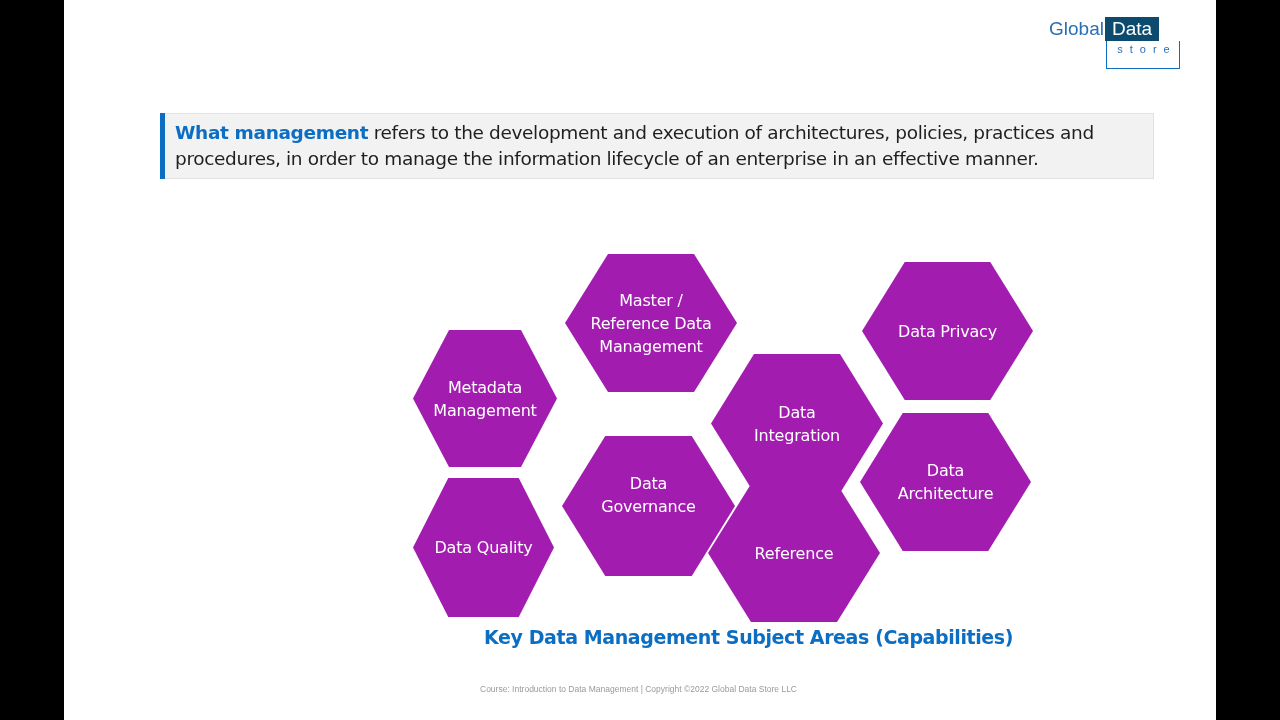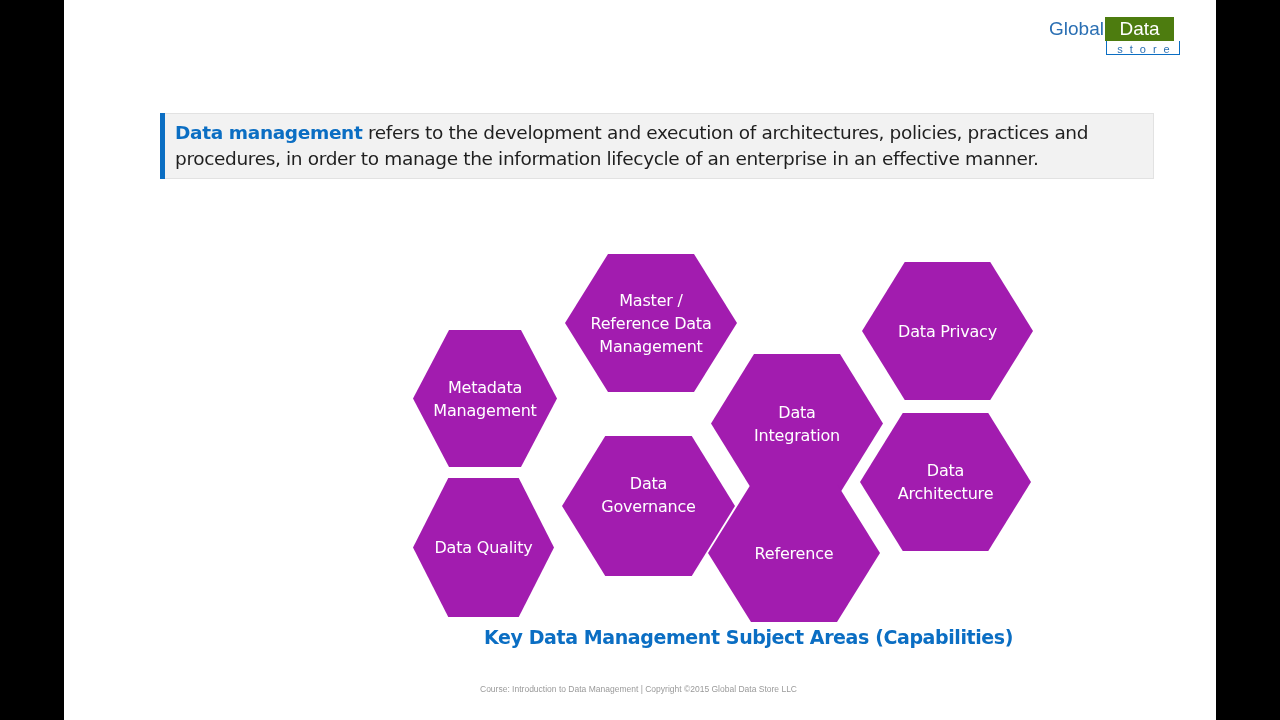--- a/index.html
+++ b/index.html
@@ -13,25 +13,25 @@
   .title {
     position: absolute; left: 92px; top: 32px; margin: 0;
     font-size: 43px; font-weight: normal; color: #0b6ec3; letter-spacing: -0.3px;
     font-family: "DejaVu Sans", "Liberation Sans", sans-serif; line-height: 1.2;
   }
   .logo { position: absolute; left: 985px; top: 15px; width: 140px; height: 46px; }
   .logo-global {
     position: absolute; left: 0; top: 2px; font-size: 19px; color: #2a6fb3; line-height: 24px;
   }
   .logo-data {
-    position: absolute; left: 56px; top: 2px; width: 69px; height: 24px; background: #4d7c0f;
+    position: absolute; left: 56px; top: 2px; width: 54px; height: 24px; background: #0c4a6e;
     color: #fff; font-size: 19px; line-height: 24px; text-align: center;
   }
   .logo-store {
-    position: absolute; left: 57px; top: 26px; width: 74px; height: 14px; border: 1px solid #0b6ec3;
+    position: absolute; left: 57px; top: 26px; width: 74px; height: 28px; border: 1px solid #0b6ec3;
     border-top: none; background: #fff; color: #2a6fb3; font-size: 11px; letter-spacing: 7px;
     line-height: 16px; text-align: center; padding-left: 8px; box-sizing: border-box;
   }
   .callout {
     position: absolute; left: 96px; top: 113px; width: 994px; height: 66px;
     background: #f2f2f2; border: 1px solid #e2e2e2; box-sizing: border-box;
   }
   .callout-bar {
     position: absolute; left: -1px; top: -1px; width: 5px; height: 66px; background: #0b6ec3;
   }
@@ -68,21 +68,21 @@
 
 
   <div class="logo">
     <span class="logo-global">Global</span>
     <span class="logo-data">Data</span>
     <span class="logo-store">store</span>
   </div>
 
   <div class="callout">
     <div class="callout-bar"></div>
-    <p class="callout-text"><span class="callout-term">Data management</span><span> refers to the development and execution of architectures, policies, practices and procedures, in order to manage the information lifecycle of an enterprise in an effective manner.</span></p>
+    <p class="callout-text"><span class="callout-term">What management</span><span> refers to the development and execution of architectures, policies, practices and procedures, in order to manage the information lifecycle of an enterprise in an effective manner.</span></p>
   </div>
 
   <div class="hex-wrap">
 
     <div class="hex" style="left:349px; top:330px; width:144px; height:137px;">
       <span class="hex-label">Metadata Management</span>
     </div>
     <div class="hex" style="left:501px; top:254px; width:172px; height:138px;">
       <span class="hex-label">Master / Reference Data Management</span>
     </div>
@@ -101,14 +101,14 @@
     <div class="hex" style="left:796px; top:413px; width:171px; height:138px;">
       <span class="hex-label" style="max-width:110px;">Data Architecture</span>
     </div>
     <div class="hex" style="left:798px; top:262px; width:171px; height:138px;">
       <span class="hex-label" style="max-width:150px; white-space:nowrap;">Data Privacy</span>
     </div>
   </div>
 
   <p class="caption">Key Data Management Subject Areas (Capabilities)</p>
 
-  <p class="footer">Course: Introduction to Data Management | Copyright ©2015 Global Data Store LLC</p>
+  <p class="footer">Course: Introduction to Data Management | Copyright ©2022 Global Data Store LLC</p>
 </div>
 
 </body></html>

